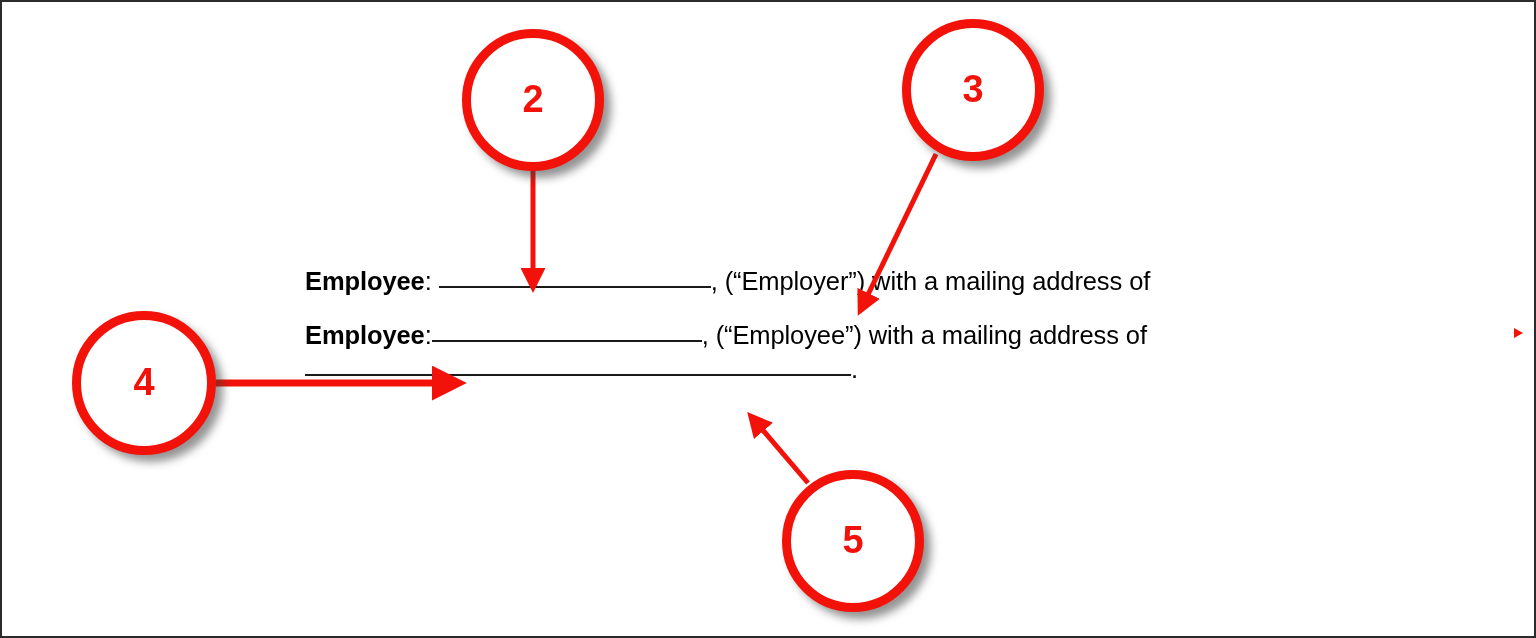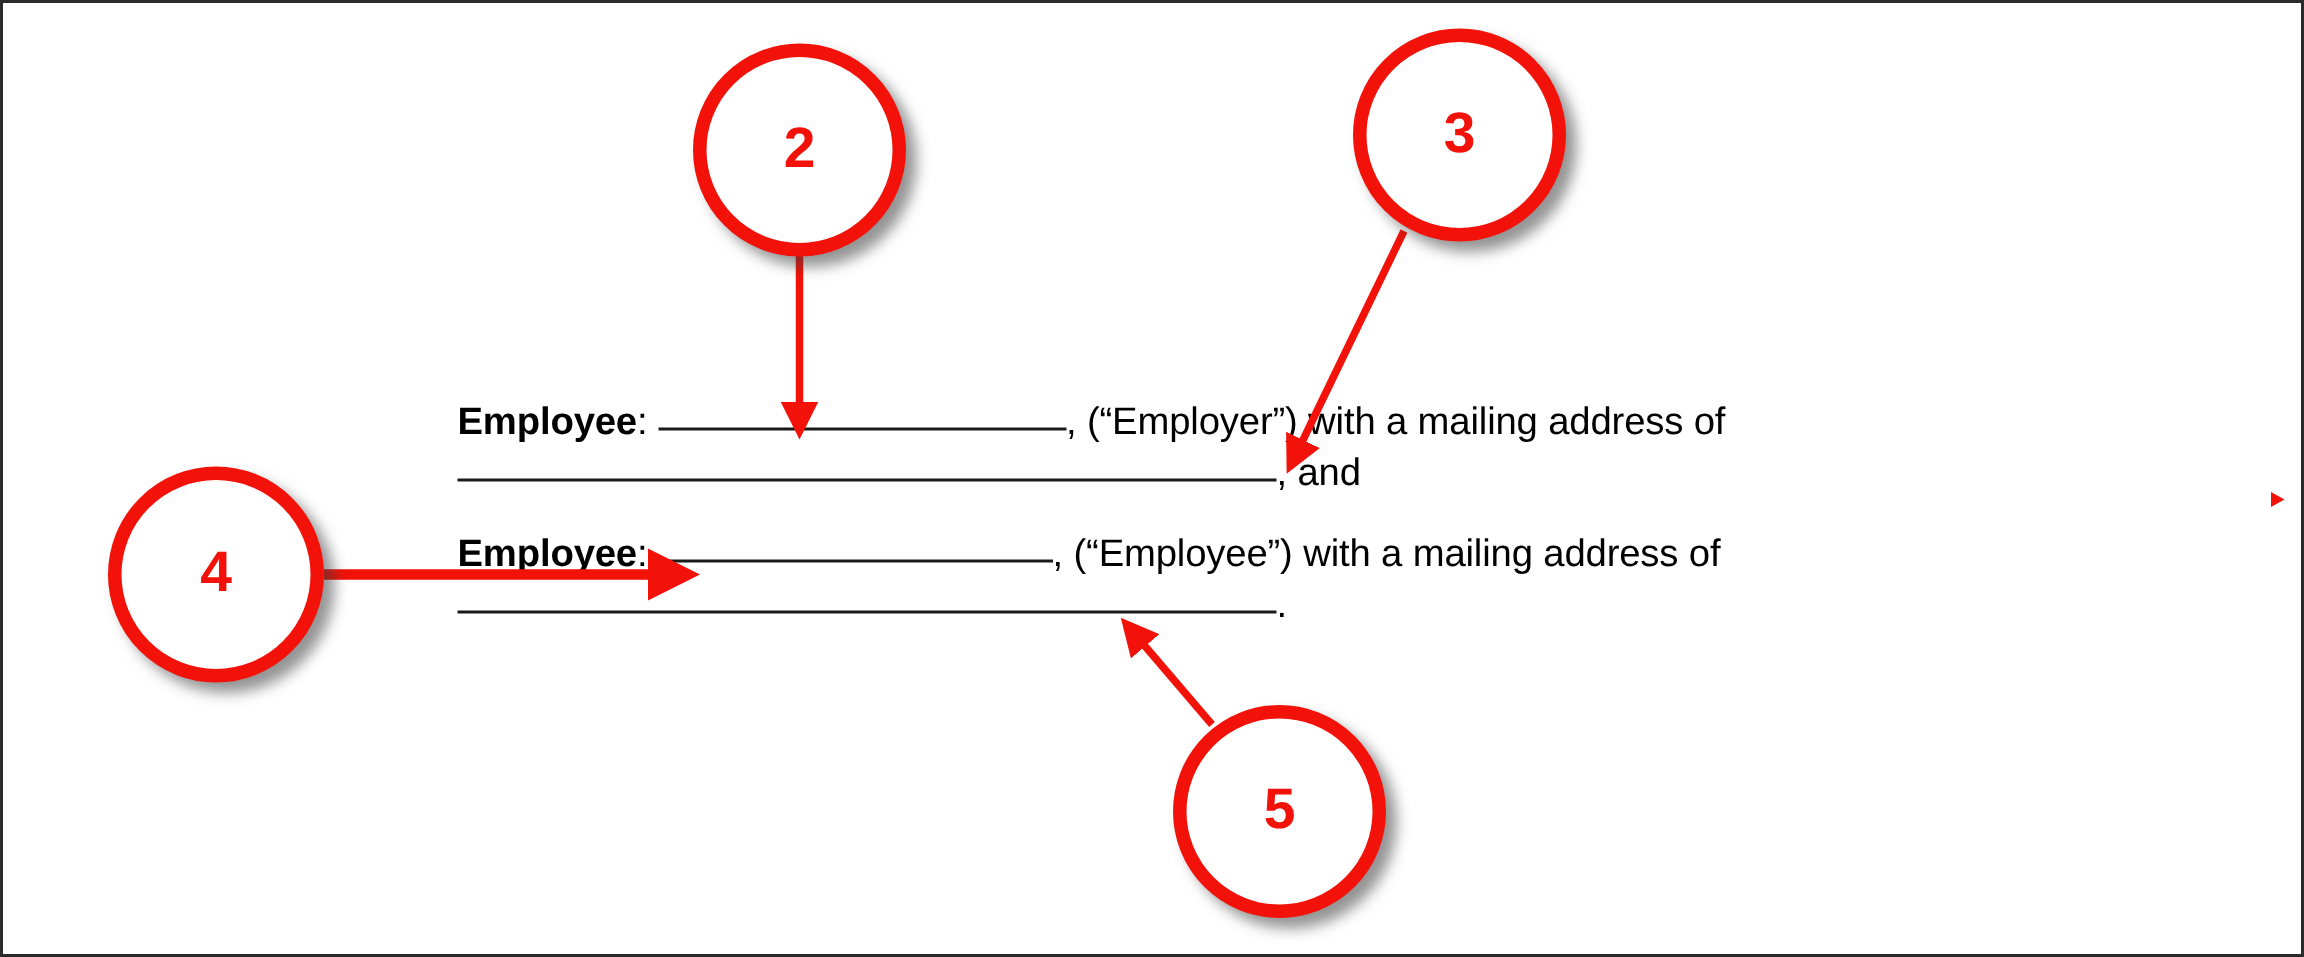--- a/index.html
+++ b/index.html
@@ -106,23 +106,20 @@
 <body>
 
 <div id="page">
 
   <div class="doc-block">
 
     <div class="doc-line l1">
       <span class="lbl">Employee</span><span>: </span><span class="blank short"></span><span>, (“Employer”) with a mailing address of</span>
     </div>
 
-    <div class="doc-line l2">
-      <span class="blank long"></span><span>, and</span>
-    </div>
 
     <div class="doc-line l3">
       <span class="lbl">Employee</span><span>:</span><span class="blank short2"></span><span>, (“Employee”) with a mailing address of</span>
     </div>
 
     <div class="doc-line l4">
       <span class="blank long"></span><span>.</span>
     </div>
 
   </div>

